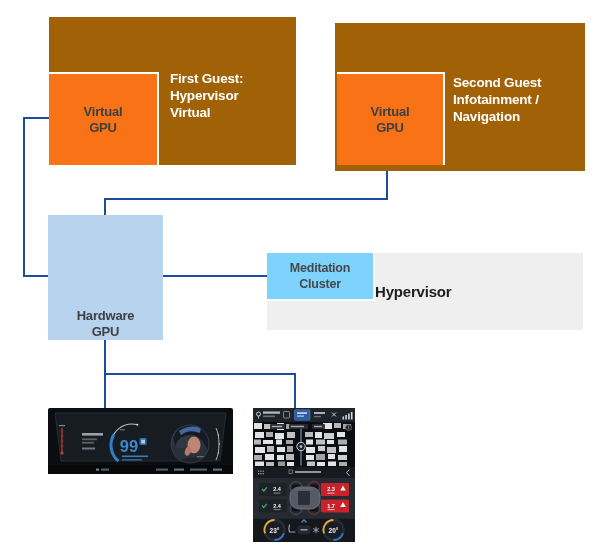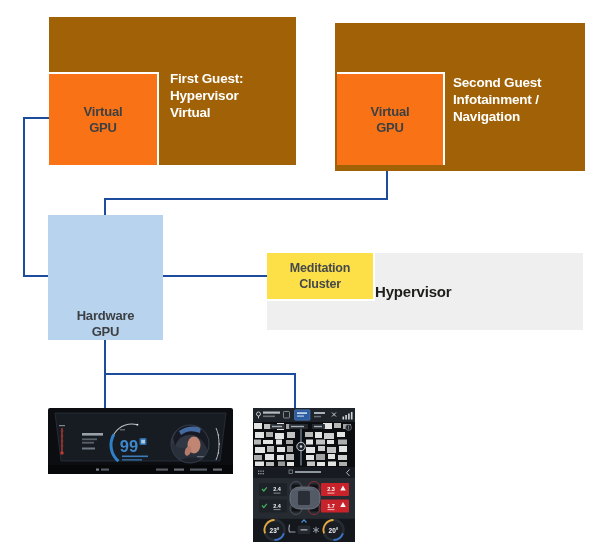--- a/index.html
+++ b/index.html
@@ -14,21 +14,21 @@
   .guest{background:#a16207;}
   .vgpu{
     background:#f97316;border-top:2px solid #ffffff;border-right:2px solid #ffffff;
     display:flex;align-items:center;justify-content:center;text-align:center;
   }
   .hwgpu{
     background:#b7d3ee;display:flex;align-items:flex-end;justify-content:center;text-align:center;
   }
   .graybar{background:#efefef;}
   .teal{
-    background:#fde047;border-right:2px solid #ffffff;border-bottom:2px solid #ffffff;
+    background:#7dd3fc;border-right:2px solid #ffffff;border-bottom:2px solid #ffffff;
     display:flex;align-items:center;justify-content:center;text-align:center;
   }
   .guest-label{
     position:absolute;color:#ffffff;font-weight:bold;font-size:13.5px;line-height:17px;
     letter-spacing:-0.2px;white-space:nowrap;
   }
   .dark-label{
     color:#3d4043;font-weight:bold;font-size:13px;line-height:16px;letter-spacing:-0.2px;
   }
   .hyp-label{

